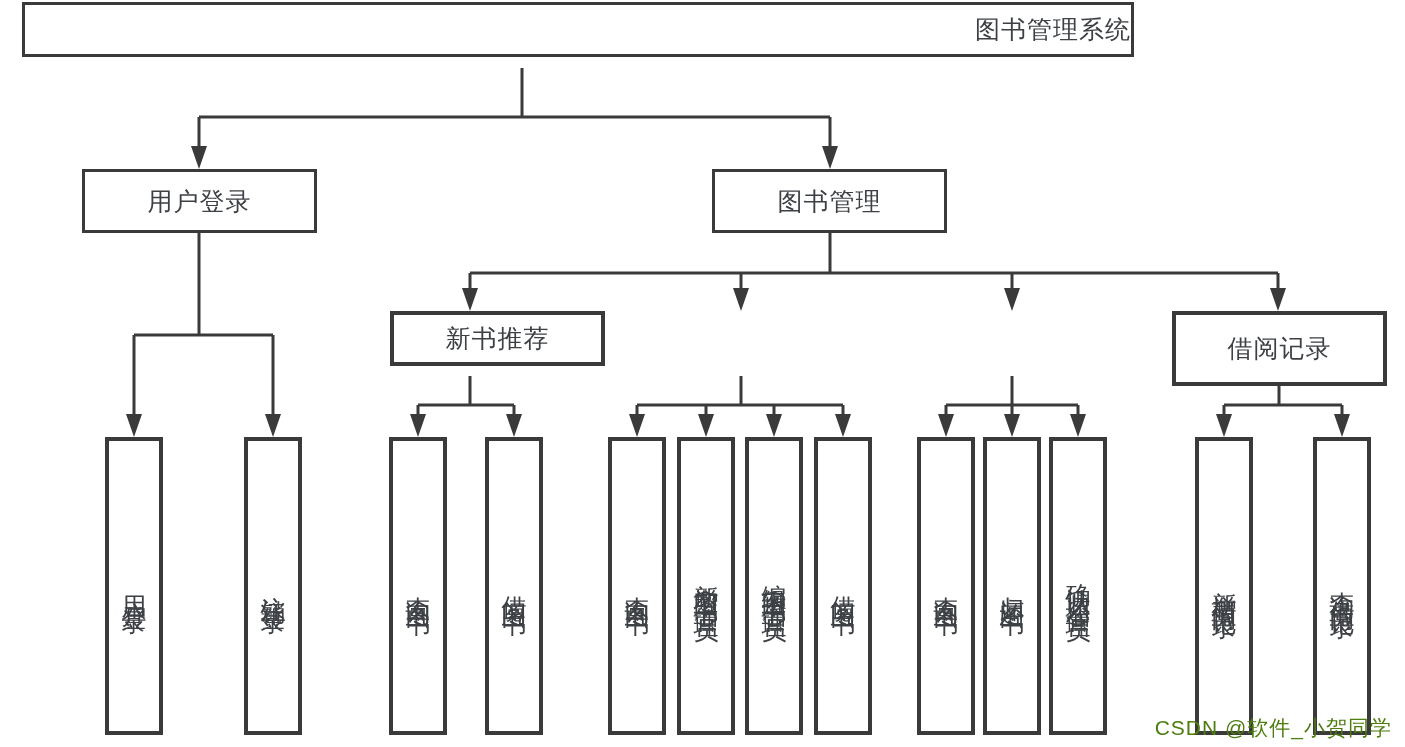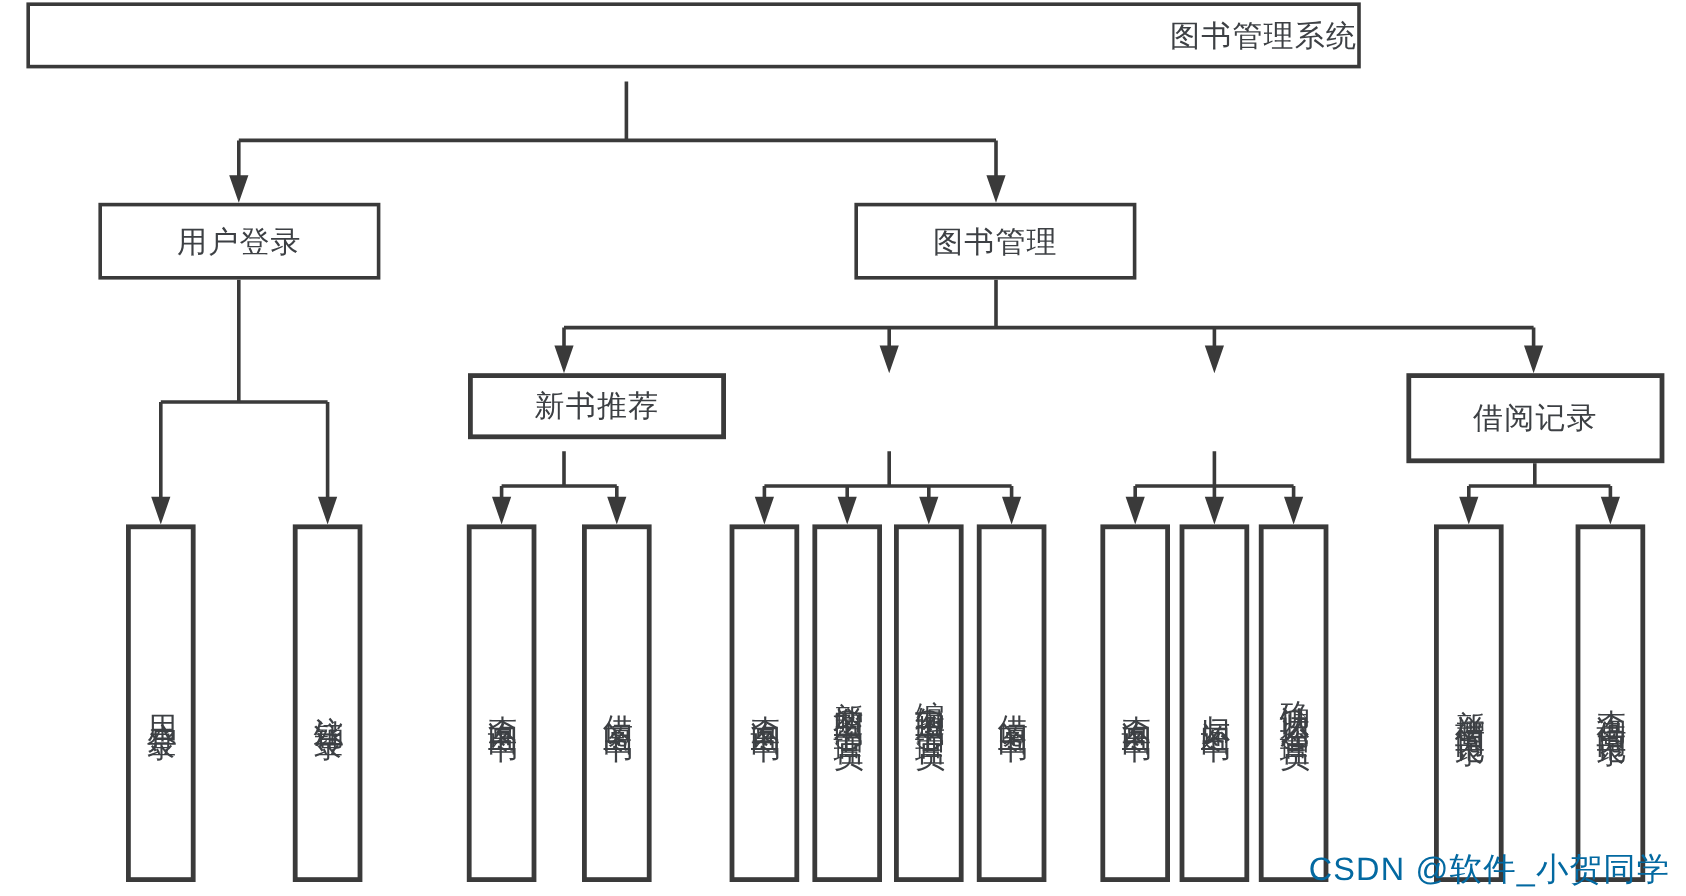--- a/index.html
+++ b/index.html
@@ -49,23 +49,23 @@
     writing-mode: vertical-rl;
     text-orientation: mixed;
     font-size: 25px;
     line-height: 1.0;
     letter-spacing: 5px;
   }
   .watermark {
     position: absolute;
     right: 13px;
     bottom: 5px;
-    font-size: 27px;
+    font-size: 21px;
     letter-spacing: 1px;
-    color: #0369a1;
+    color: #4d7c0f;
     z-index: 3;
     white-space: nowrap;
   }
 </style>
 </head>
 <body>
 
 <div class="canvas">
 
   <svg class="connectors" viewBox="0 0 1405 747" xmlns="http://www.w3.org/2000/svg" aria-hidden="true">

